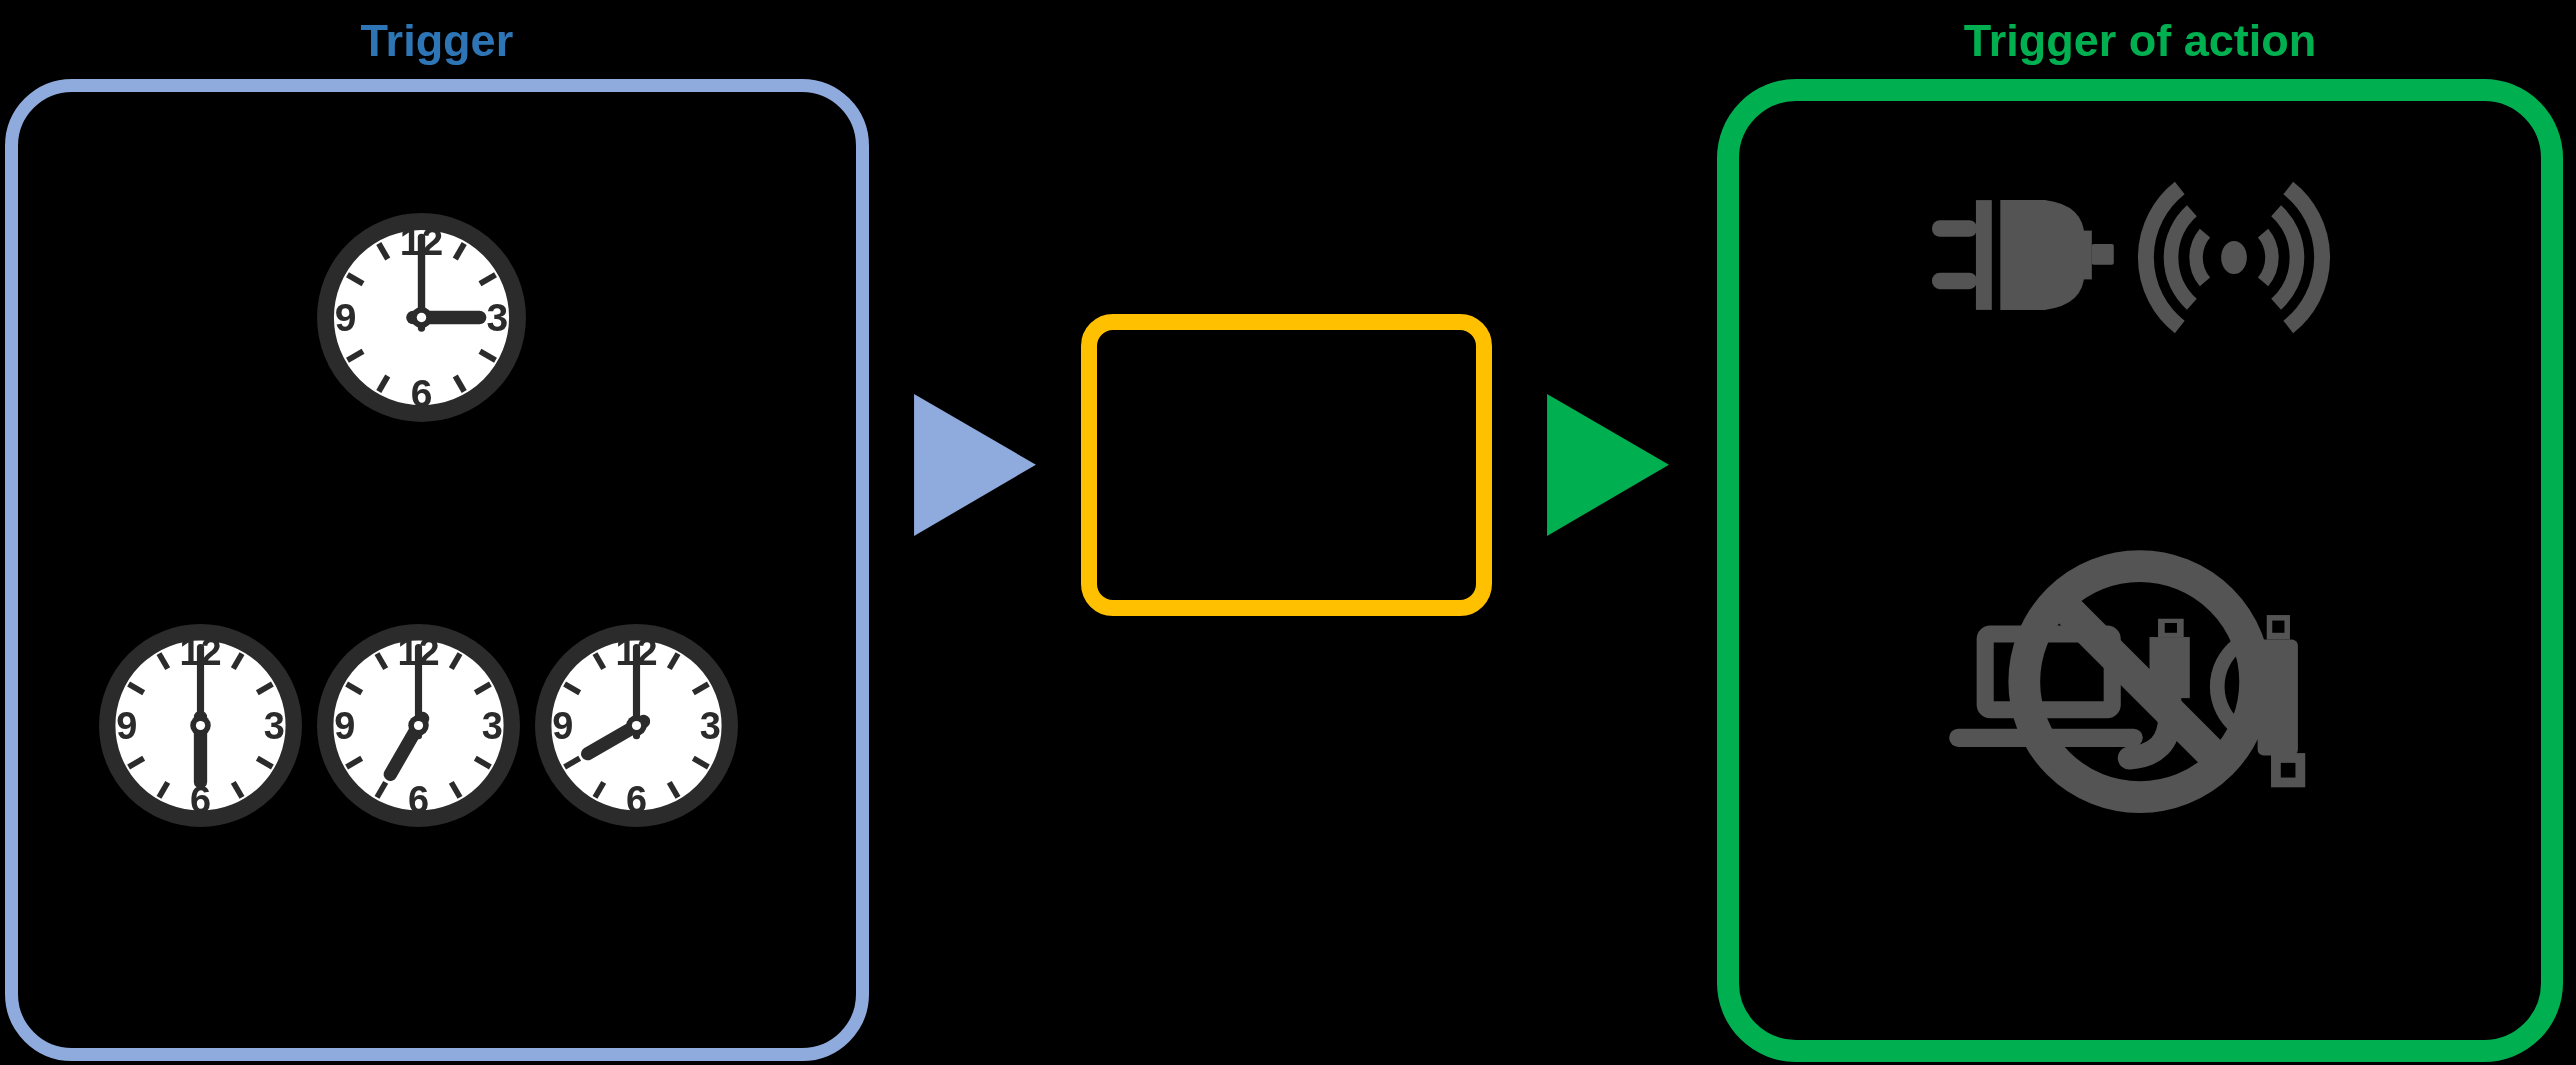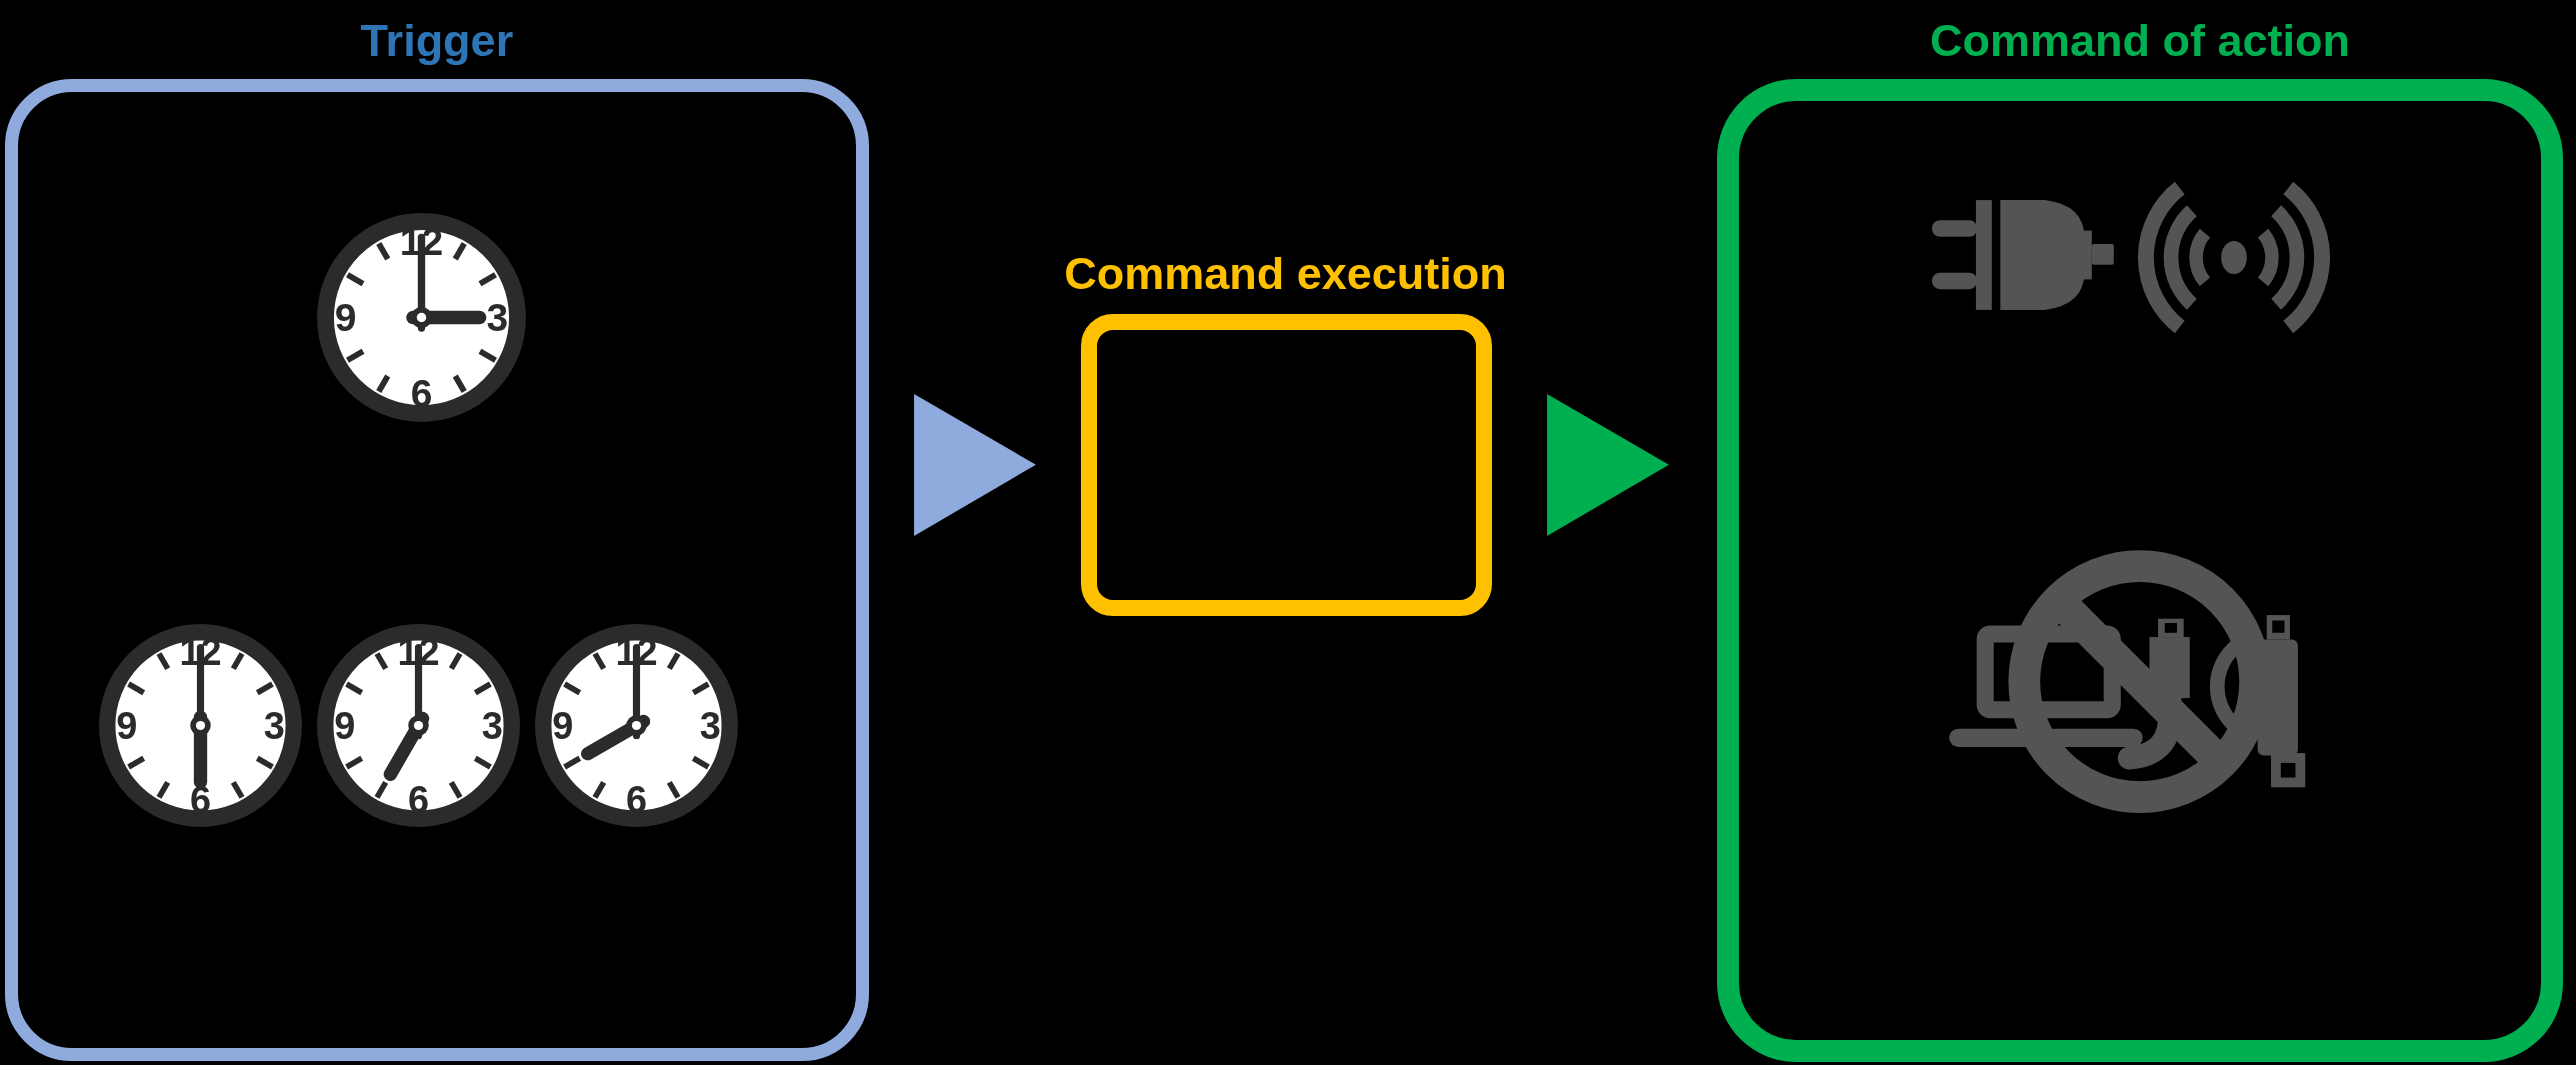--- a/index.html
+++ b/index.html
@@ -137,30 +137,29 @@
         <circle cx="0" cy="0" r="4.5" fill="#FFFFFF"></circle>
       </svg>
     </div>
 
   <div class="arrow" id="arrow-1">
     <svg viewBox="0 0 200 233" style="color: rgb(143, 170, 220);">
       <polygon points="0,0 0,233 200,116" fill="currentColor"></polygon>
     </svg>
   </div>
 
-  <div class="box-label" id="command-label" style="color: rgb(255, 192, 0);">Command execution</div>
   <div class="box" id="command-box" style="border-color: rgb(255, 192, 0);"></div>
 
   <div class="arrow" id="arrow-2">
     <svg viewBox="0 0 200 233" style="color: rgb(0, 176, 80);">
       <polygon points="0,0 0,233 200,116" fill="currentColor"></polygon>
     </svg>
   </div>
 
-  <div class="box-label" id="action-label" style="color: rgb(0, 176, 80);">Command of action</div>
+  <div class="box-label" id="action-label" style="color: rgb(0, 176, 80);">Trigger of action</div>
   <div class="box" id="action-box" style="border-color: rgb(0, 176, 80);"></div>
 
   <div class="icon" id="plug-icon">
     <svg viewBox="0 0 300 180" style="color: rgb(84, 84, 84);">
       <rect x="0" y="33" width="74" height="27" rx="13" fill="currentColor"></rect>
       <rect x="0" y="119" width="74" height="27" rx="13" fill="currentColor"></rect>
       <rect x="72" y="0" width="26" height="180" fill="currentColor"></rect>
       <path d="M112 0 L185 0 Q250 8 250 62 L250 118 Q250 172 185 180 L112 180 Z" fill="currentColor"></path>
       <rect x="246" y="50" width="16" height="80" fill="currentColor"></rect>
       <rect x="262" y="72" width="36" height="34" rx="3" fill="currentColor"></rect>

